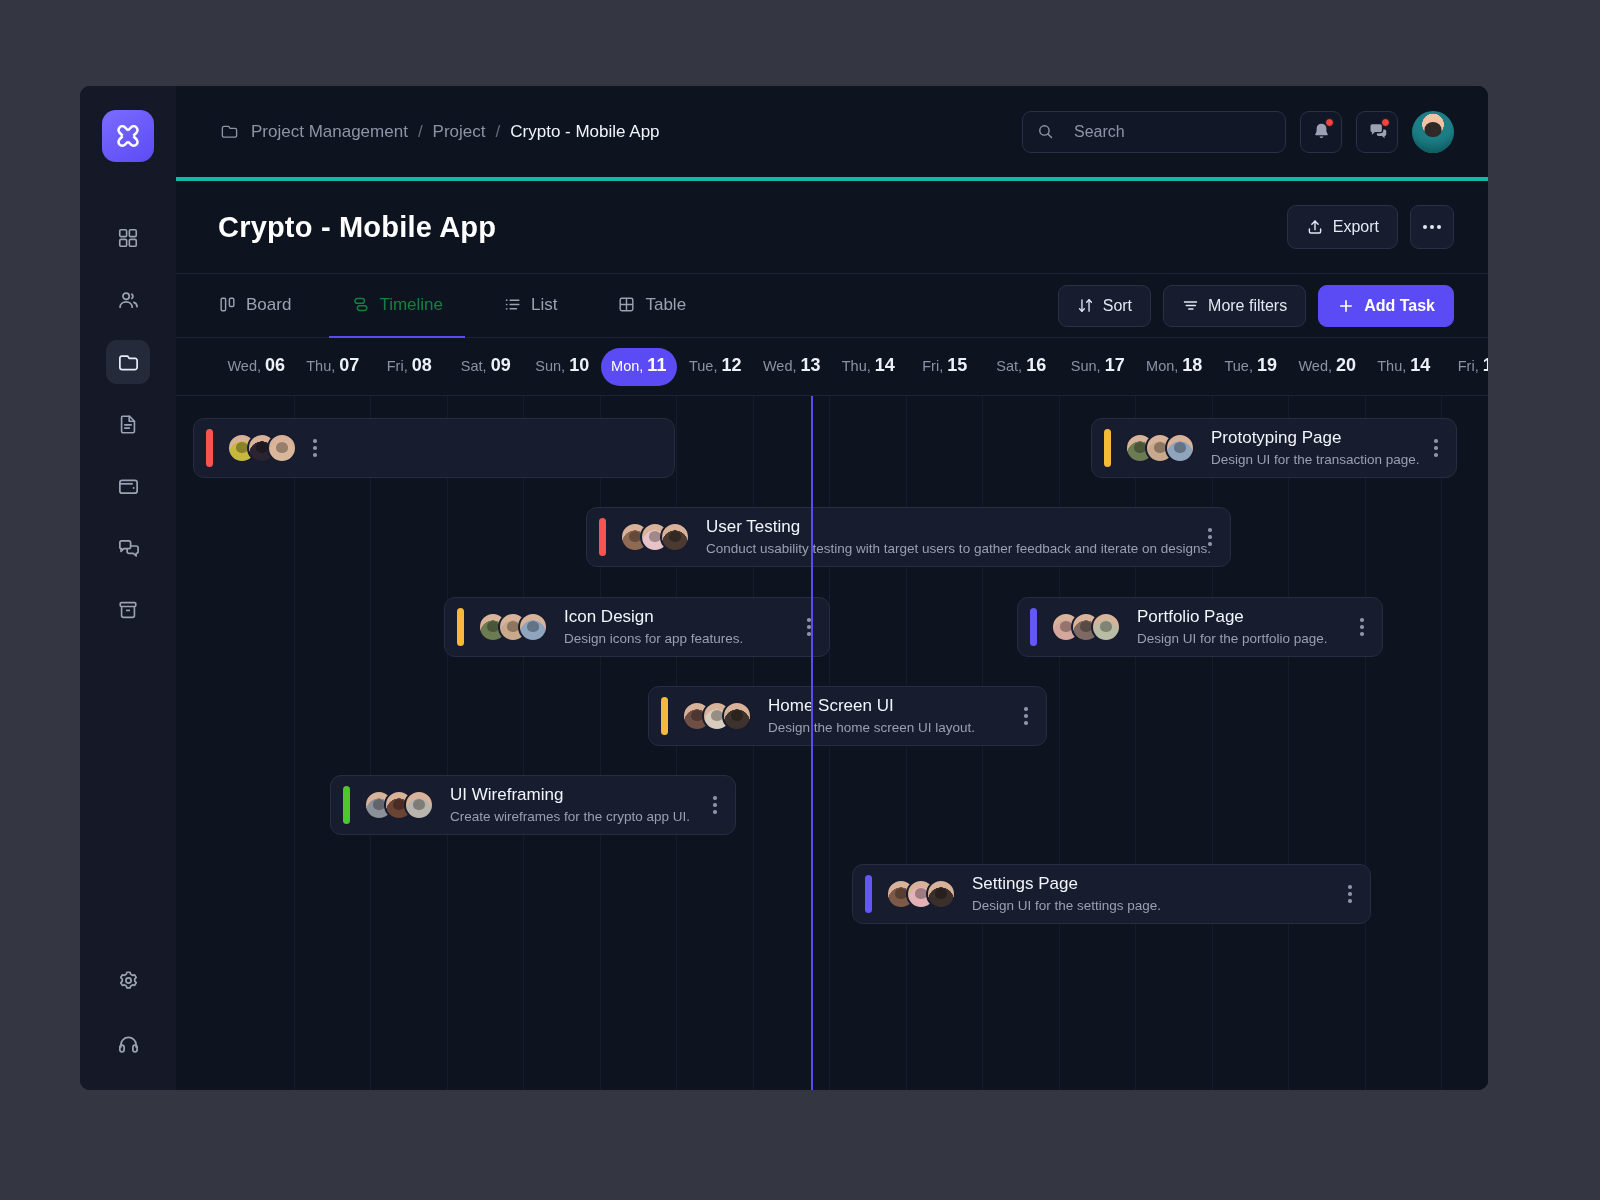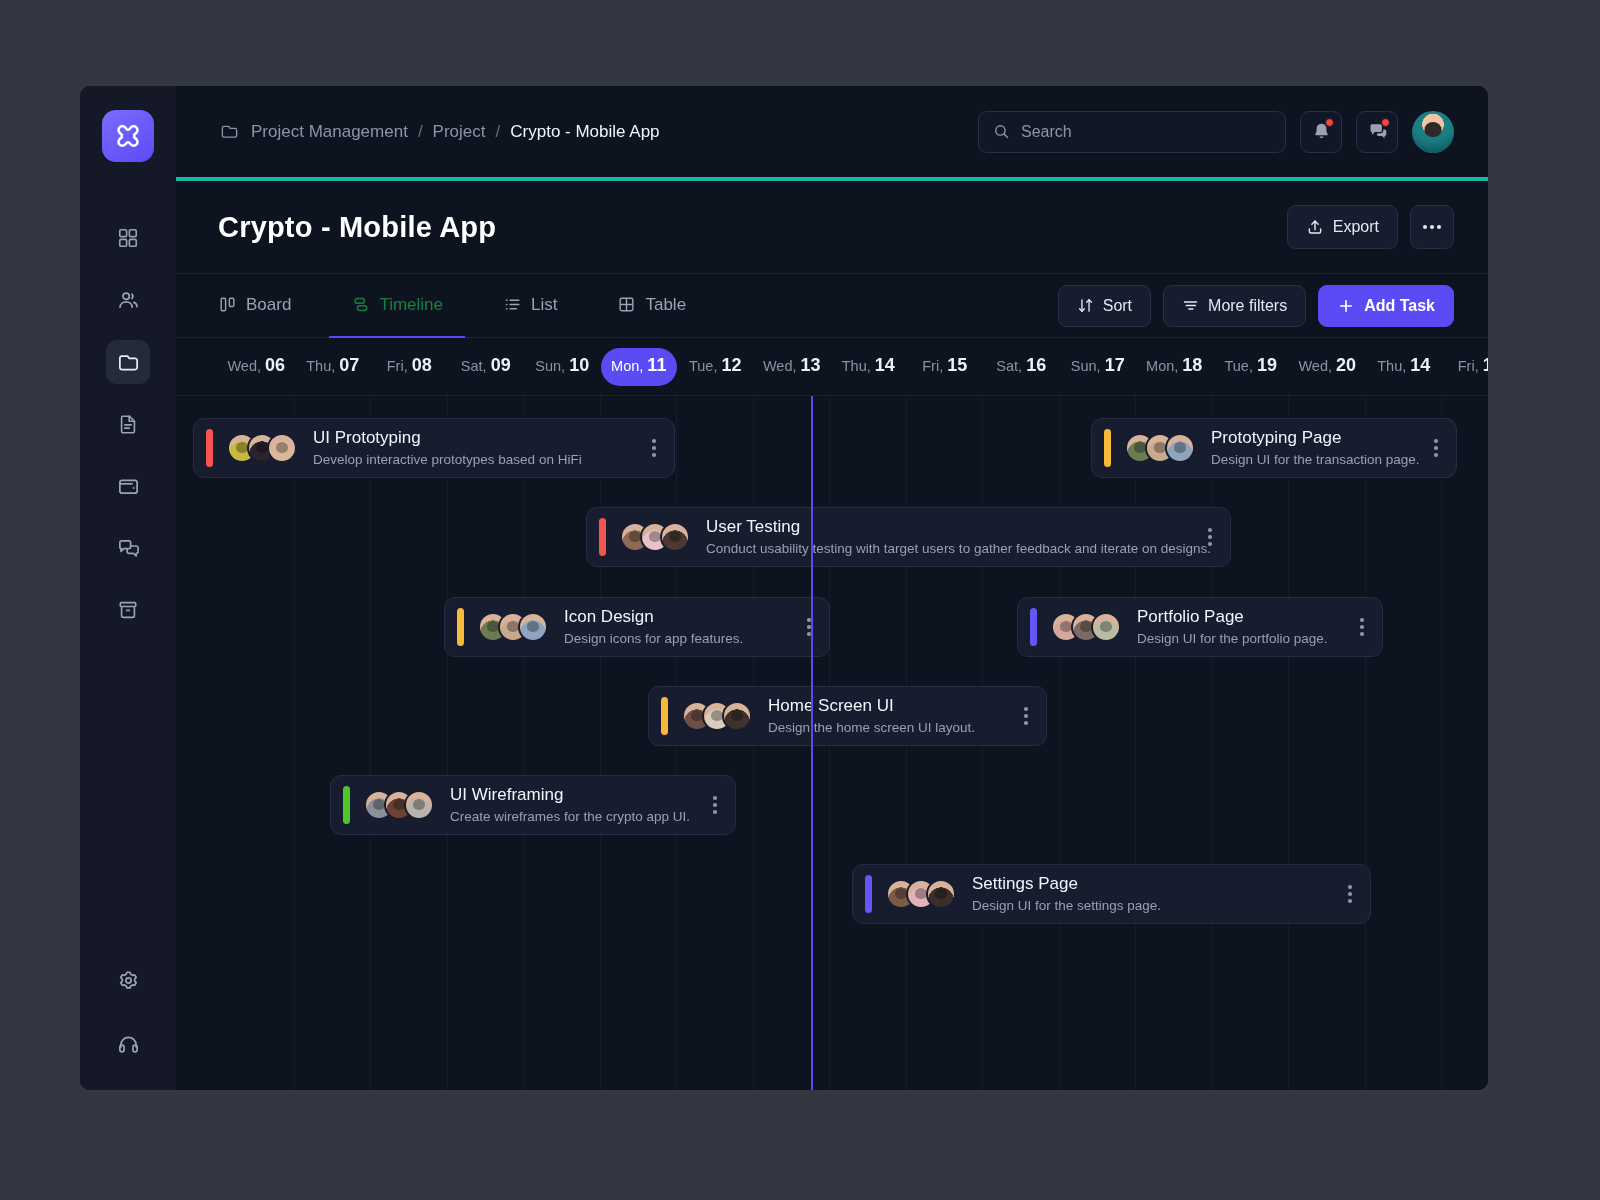--- a/index.html
+++ b/index.html
@@ -52,22 +52,22 @@
     border-bottom: 4px solid #14b8a6;
   }
   .crumbs { display: flex; align-items: center; gap: 10px; font-size: 17px; }
   .crumb { color: #8d94a6; }
   .crumb.current { color: #f2f5fb; }
   .crumb-sep { color: #636b7e; }
   .folder-ico { color: #8d94a6; display: flex; margin-right: 2px; }
 
   .top-right { display: flex; align-items: center; gap: 14px; }
   .search-box {
-    width: 308px; height: 42px; border: 1px solid #2a3047; border-radius: 9px;
-    display: flex; align-items: center; gap: 11px; padding: 4px 14px;
+    width: 264px; height: 42px; border: 1px solid #2a3047; border-radius: 9px;
+    display: flex; align-items: center; gap: 20px; padding: 4px 14px;
     background: #121728;
   }
   .search-box input {
     background: transparent; border: none; outline: none;
     color: #d6dbe8; font-size: 16px; width: 100%;
     font-family: "Liberation Sans", sans-serif;
   }
   .search-box input::placeholder { color: #8d94a6; }
   .icon-btn {
     width: 42px; height: 42px; border-radius: 9px;
@@ -508,24 +508,20 @@
         </div>
       <div class="nowline"></div>
       <div id="tasks">
           <div class="task" style="left: 17px; top: 22px; width: 482px;">
             <div class="pillbar" style="background: rgb(244, 86, 79);"></div>
             <div class="avatars">
               <div class="av" style="background: radial-gradient(circle at 50% 74%, rgb(199, 184, 62) 0px, rgb(199, 184, 62) 55%, rgb(216, 179, 154) 56%, rgb(216, 179, 154) 100%);"></div>
               <div class="av" style="background: radial-gradient(circle at 50% 74%, rgb(43, 36, 48) 0px, rgb(43, 36, 48) 55%, rgb(216, 179, 154) 56%, rgb(216, 179, 154) 100%);"></div>
               <div class="av" style="background: radial-gradient(circle at 50% 74%, rgb(217, 183, 154) 0px, rgb(217, 183, 154) 55%, rgb(216, 179, 154) 56%, rgb(216, 179, 154) 100%);"></div>
             </div>
-            <div class="tx">
-              <div class="t-title">UI Prototyping</div>
-              <div class="t-desc">Develop interactive prototypes based on HiFi</div>
-            </div>
             <div class="kebab">
               <i></i>
               <i></i>
               <i></i>
             </div>
           </div>
           <div class="task" style="left: 915px; top: 22px; width: 366px;">
             <div class="pillbar" style="background: rgb(246, 185, 59);"></div>
             <div class="avatars">
               <div class="av" style="background: radial-gradient(circle at 50% 74%, rgb(107, 123, 82) 0px, rgb(107, 123, 82) 55%, rgb(216, 179, 154) 56%, rgb(216, 179, 154) 100%);"></div>

